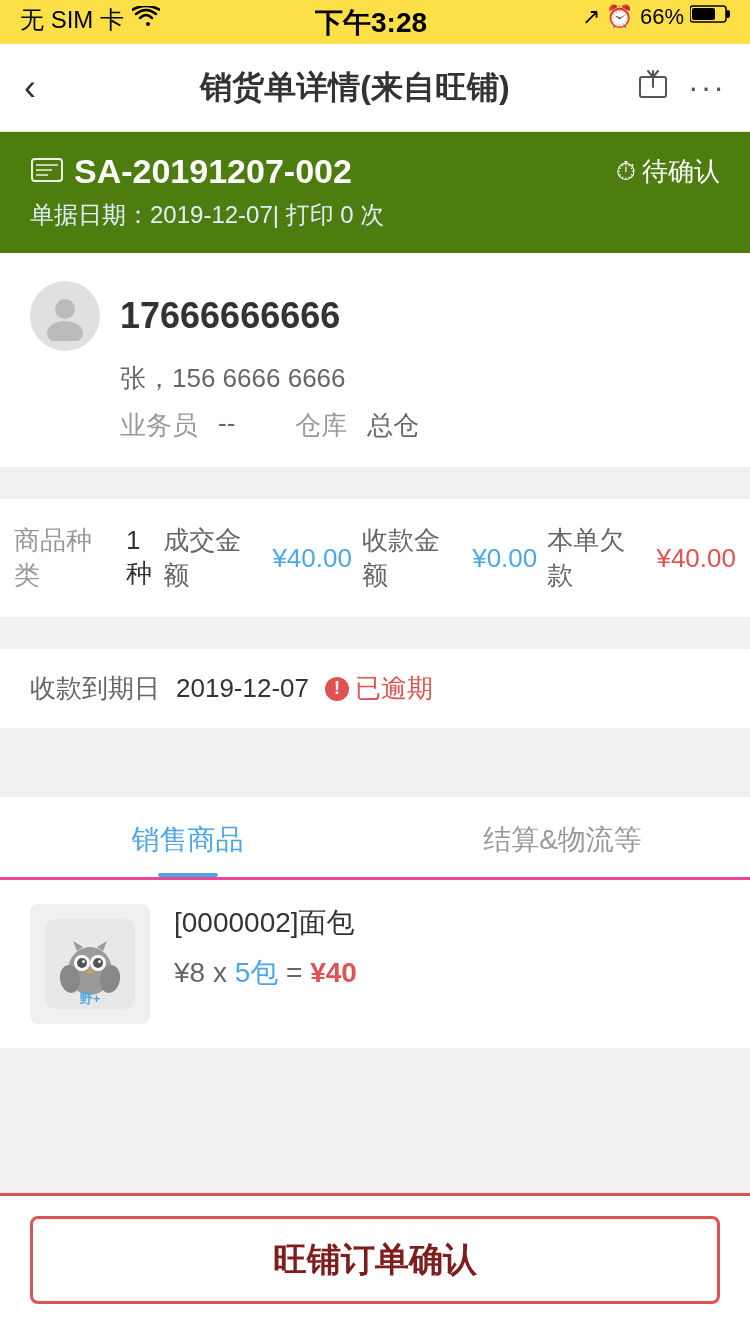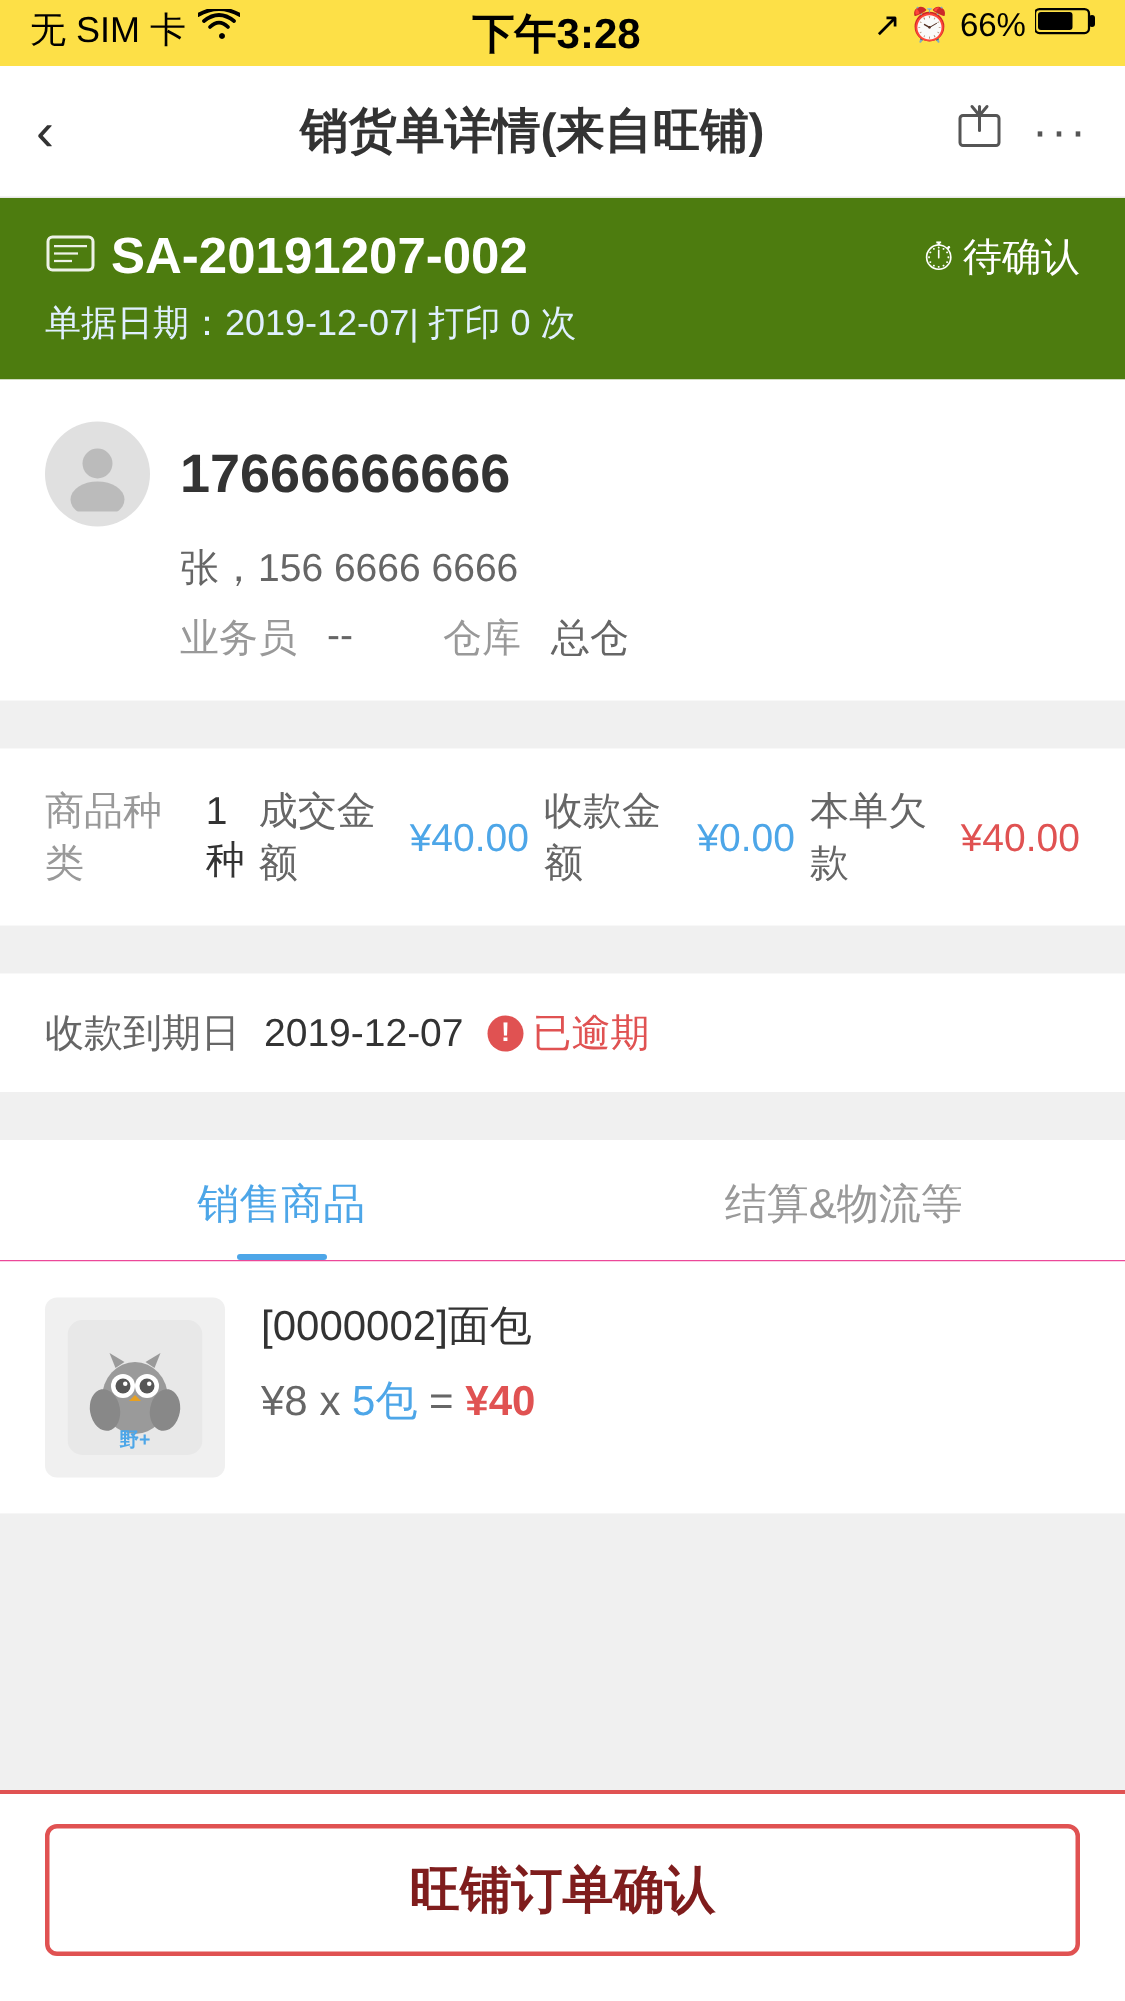--- a/index.html
+++ b/index.html
@@ -153,21 +153,21 @@
       gap: 20px;
       justify-content: flex-end;
     }
     .contact-meta-label {
       color: #999;
     }
 
     
     .summary-section {
       background: #fff;
-      padding: 24px 30px;
+      padding: 24px 14px;
       margin-bottom: 16px;
     }
     .summary-row {
       display: flex;
       justify-content: space-between;
       align-items: flex-start;
     }
     .summary-left {
       display: flex;
       gap: 16px;
@@ -238,21 +238,22 @@
       font-weight: 700;
     }
 
     
     .tabs-section {
       background: #fff;
       margin-bottom: 0;
     }
     .tabs-bar {
       display: flex;
-      border-bottom: 1px solid #ec4899;
+      border-bottom: 3px solid #ec4899;
+      margin-top: 37px;
     }
     .tab-item {
       flex: 1;
       text-align: center;
       padding: 24px 0 18px;
       font-size: 28px;
       color: #999;
       cursor: pointer;
       position: relative;
     }

